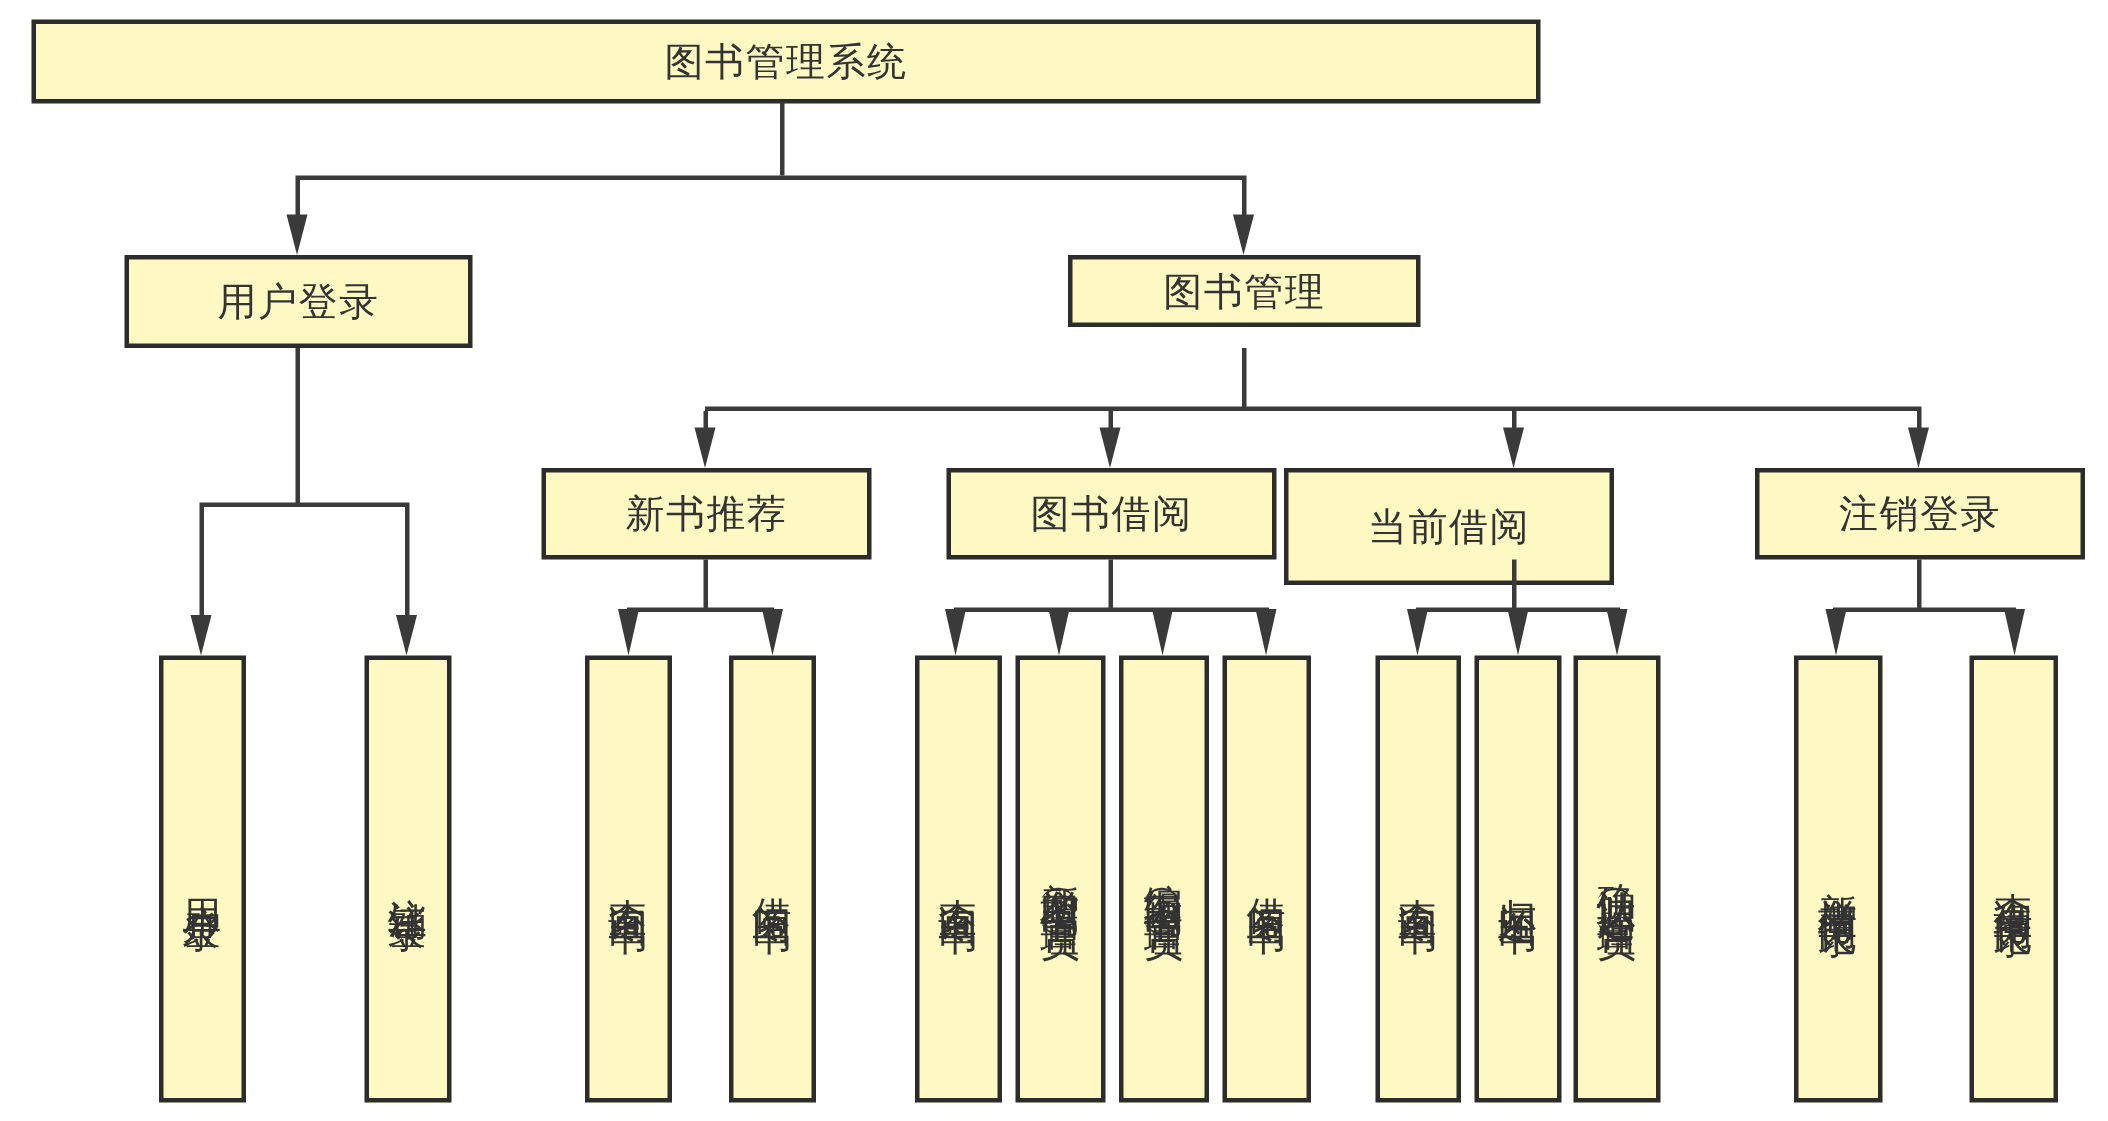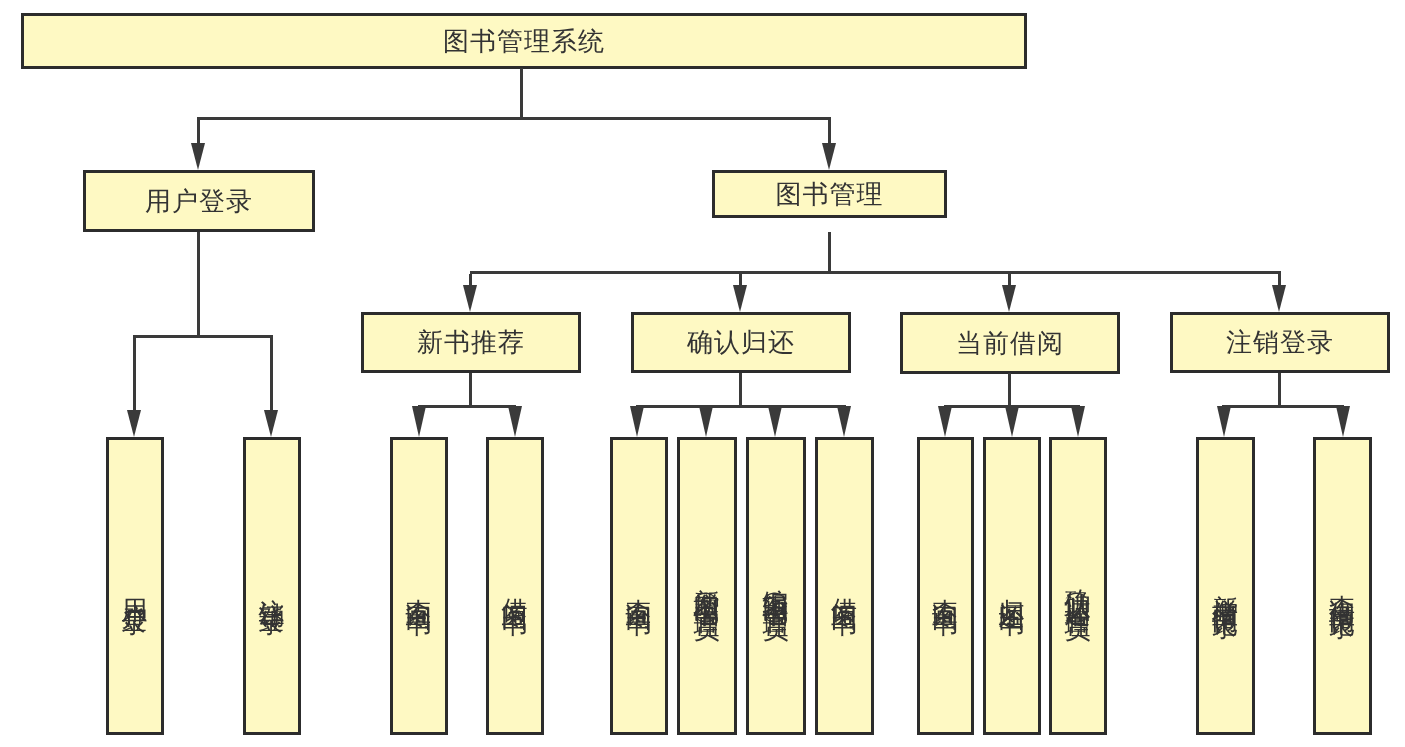--- a/index.html
+++ b/index.html
@@ -46,24 +46,24 @@
 
   <div class="box" style="left:712px;top:170px;width:235px;height:48px">
     <span>图书管理</span>
   </div>
 
   <div class="box" style="left:361px;top:312px;width:220px;height:61px">
     <span>新书推荐</span>
   </div>
 
   <div class="box" style="left:631px;top:312px;width:220px;height:61px">
-    <span>确认归还</span>
+    <span>图书借阅</span>
   </div>
 
-  <div class="box" style="left:900px;top:312px;width:220px;height:62px">
+  <div class="box" style="left:856px;top:312px;width:220px;height:78px">
     <span>当前借阅</span>
   </div>
 
   <div class="box" style="left:1170px;top:312px;width:220px;height:61px">
     <span>注销登录</span>
   </div>
 
   <div class="box v" style="left:106px;top:437px;width:58px;height:298px">
     <span>用户登录</span>
   </div>

